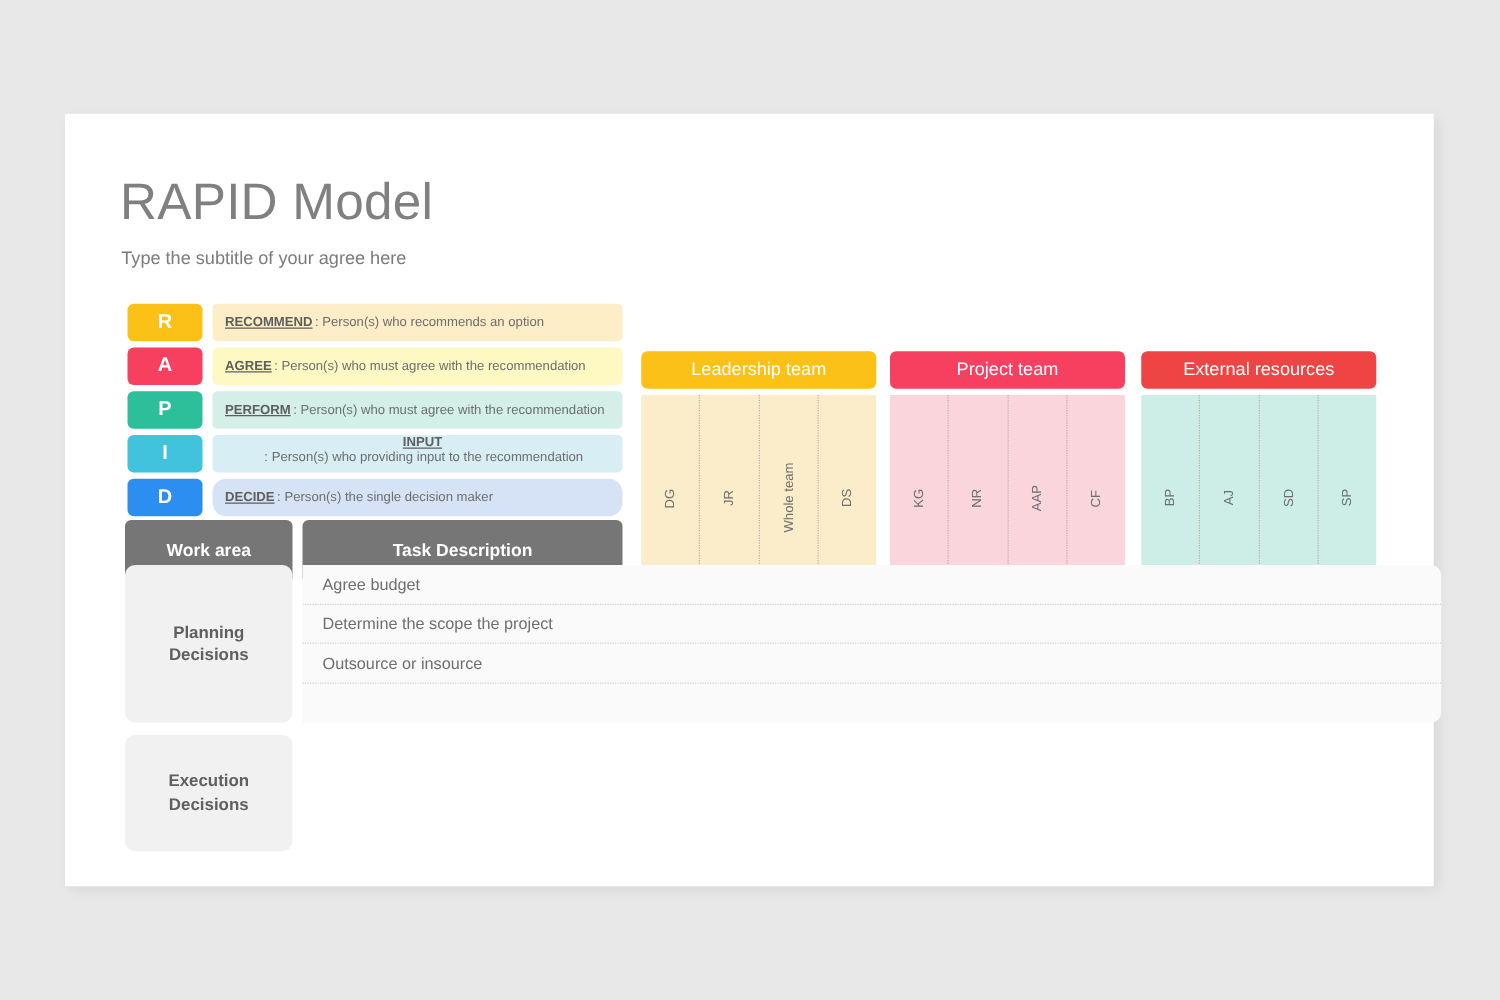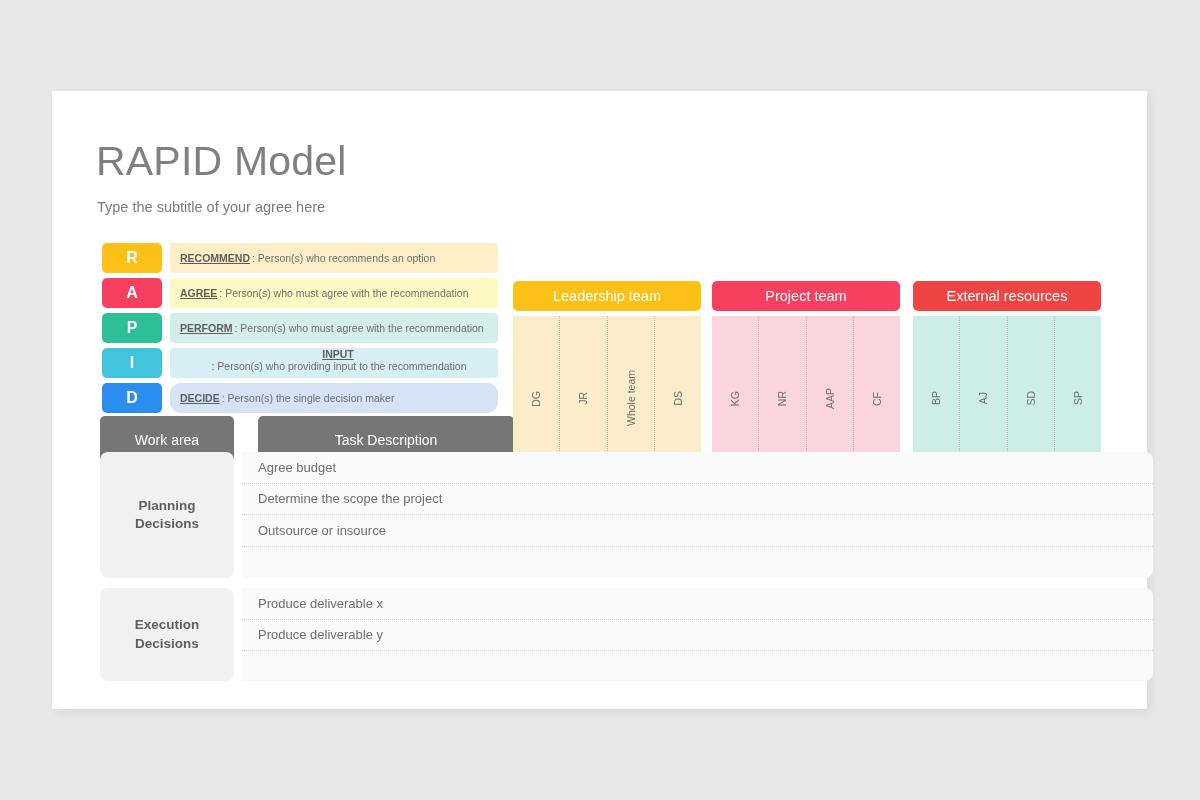--- a/index.html
+++ b/index.html
@@ -92,27 +92,27 @@
   }
 
   
   .grid-header {
     position: absolute;
     height: 47px;
     background: #767676;
     border-radius: 5px 5px 0 0;
     color: #ffffff;
     font-size: 14px;
-    font-weight: normal;
+    font-weight: bold;
     display: flex;
     align-items: center;
     justify-content: center;
   }
   #hdr-work-area   { left: 48px;  top: 325px; width: 134px; }
-  #hdr-task-desc   { left: 206px; top: 325px; width: 256px; }
+  #hdr-task-desc   { left: 190px; top: 325px; width: 256px; }
 
   
   .team-block { position: absolute; top: 152px; width: 188px; }
   #team-0 { left: 461px; }
   #team-1 { left: 660px; }
   #team-2 { left: 861px; }
 
   .team-header {
     height: 30px;
     border-radius: 5px;
@@ -301,19 +301,15 @@
         <div class="task-row">Agree budget</div>
         <div class="task-row">Determine the scope the project</div>
         <div class="task-row">Outsource or insource</div>
         <div class="task-row blank"></div>
       </div>
     </div>
   <div id="area-1" class="area-block">
       <div class="area-label">
         <div><span>Execution</span><br><span>Decisions</span></div>
       </div>
-      <div class="area-tasks">
-        <div class="task-row">Produce deliverable x</div>
-        <div class="task-row">Produce deliverable y</div>
-      </div>
     </div>
 
 </div>
 
 </body></html>

